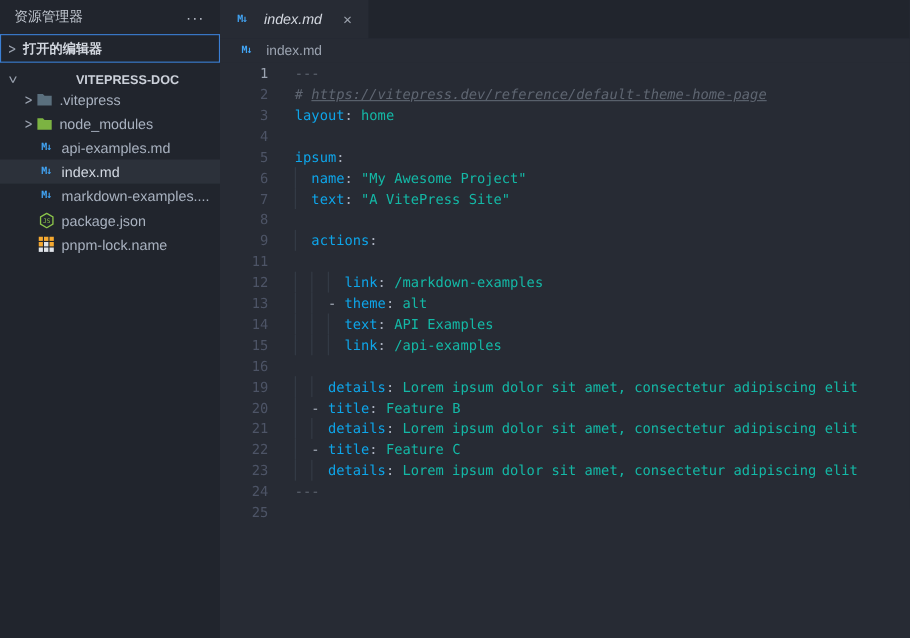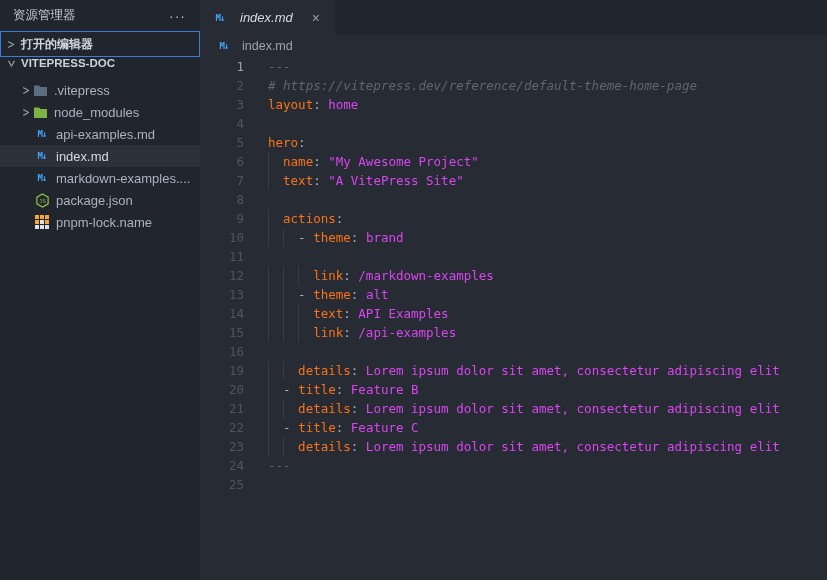--- a/index.html
+++ b/index.html
@@ -12,21 +12,21 @@
   .sb-header { height:31px; display:flex; align-items:center; justify-content:space-between;
                padding:0 14px 0 13px; }
   .sb-title { font-size:12.5px; color:#c3c9d2; }
   .sb-more { color:#b6bcc6; font-size:14px; letter-spacing:1px; cursor:pointer; line-height:10px; }
   .sb-section { height:26px; display:flex; align-items:center; padding:0 4px; }
   .sb-section.focused { border:1px solid #3b7fd4; }
   .sb-section .label { font-weight:bold; font-size:12px; color:#d2d7df; margin-left:4px; }
   .chev { display:inline-block; width:12px; color:#9aa2af; font-size:11px; text-align:center;
           font-family:"DejaVu Sans Mono",monospace; transform:scaleY(1.3); }
   .chev.down { transform:rotate(90deg) scaleY(1.3); }
-  .sb-root { height:22px; display:flex; align-items:flex-start; padding-left:6px; }
+  .sb-root { height:22px; display:flex; align-items:flex-end; padding-left:6px;gap:48px; }
   .sb-root .label { font-weight:bold; font-size:11.5px; color:#ccd1da; margin-left:3px; }
   .tree-item { height:22px; display:flex; align-items:center; font-size:13px; cursor:pointer; }
   .tree-item.selected { background:#2c313a; color:#d3d9e2; }
   .tree-item .chevslot { width:16px; margin-left:20px; }
   .tree-item.file .chevslot { margin-left:20px; }
   .icon16 { width:16px; height:16px; display:inline-flex; align-items:center; justify-content:center;
             margin-right:6px; flex:none; }
   .md-ic { font-size:9px; font-weight:bold; color:#42a5f5; font-family:"DejaVu Sans Mono",monospace;
            letter-spacing:-1px; white-space:nowrap; }
 
@@ -40,26 +40,26 @@
   .breadcrumb { height:22px; display:flex; align-items:center; padding-left:16px; background:#272b34; }
   .bc-label { font-size:12.5px; color:#9ba3b0; margin-left:4px; }
 
   .code { position:relative; flex:1; font-family:"DejaVu Sans Mono",monospace;
           font-size:12.5px; line-height:19px; overflow:hidden; }
   .code-line { display:flex; height:19px; white-space:pre; }
   .gutter { width:44px; min-width:44px; text-align:right; color:#4d5466; user-select:none; }
   .gutter.active { color:#9da5b3; }
   .line-body { position:relative; margin-left:24px; white-space:pre; }
   .guide { position:absolute; top:0; width:1px; height:19px; background:#363c47; }
-  .tk-k { color:#f97316; }
-  .tk-s { color:#d946ef; }
+  .tk-k { color:#0ea5e9; }
+  .tk-s { color:#14b8a6; }
   .tk-p { color:#abb2bf; }
   .tk-w { color:#abb2bf; }
   .tk-c { color:#5f6672; font-style:italic; }
-  .tk-u { color:#5f6672; font-style:italic; }
+  .tk-u { color:#5f6672; font-style:italic; text-decoration:underline; }
   .tk-d { color:#5f6672; }
 </style>
 </head>
 <body>
 
 <div class="app">
 
   <div class="sidebar">
     <div class="sb-header">
       <span class="sb-title">资源管理器</span>
@@ -162,26 +162,25 @@
           <span class="md-ic">M↓</span>
         </span>
       <span class="bc-label">index.md</span>
     </div>
 
     <div class="code" id="code">
         <div class="code-line"><div class="gutter active">1</div><div class="line-body"><span class="tk-d">---</span></div></div>
         <div class="code-line"><div class="gutter">2</div><div class="line-body"><span class="tk-c"># </span><span class="tk-u">https://vitepress.dev/reference/default-theme-home-page</span></div></div>
         <div class="code-line"><div class="gutter">3</div><div class="line-body"><span class="tk-k">layout</span><span class="tk-p">: </span><span class="tk-s">home</span></div></div>
         <div class="code-line"><div class="gutter">4</div><div class="line-body"></div></div>
-        <div class="code-line"><div class="gutter">5</div><div class="line-body"><span class="tk-k">hero</span><span class="tk-p">:</span></div></div>
+        <div class="code-line"><div class="gutter">5</div><div class="line-body"><span class="tk-k">ipsum</span><span class="tk-p">:</span></div></div>
         <div class="code-line"><div class="gutter">6</div><div class="line-body"><div class="guide" style="left: 0px;"></div><span class="tk-w">  </span><span class="tk-k">name</span><span class="tk-p">: </span><span class="tk-s">"My Awesome Project"</span></div></div>
         <div class="code-line"><div class="gutter">7</div><div class="line-body"><div class="guide" style="left: 0px;"></div><span class="tk-w">  </span><span class="tk-k">text</span><span class="tk-p">: </span><span class="tk-s">"A VitePress Site"</span></div></div>
         <div class="code-line"><div class="gutter">8</div></div>
         <div class="code-line"><div class="gutter">9</div><div class="line-body"><div class="guide" style="left: 0px;"></div><span class="tk-w">  </span><span class="tk-k">actions</span><span class="tk-p">:</span></div></div>
-        <div class="code-line"><div class="gutter">10</div><div class="line-body"><div class="guide" style="left: 0px;"></div><div class="guide" style="left: 15.06px;"></div><span class="tk-w">    </span><span class="tk-p">- </span><span class="tk-k">theme</span><span class="tk-p">: </span><span class="tk-s">brand</span></div></div>
         <div class="code-line"><div class="gutter">11</div></div>
         <div class="code-line"><div class="gutter">12</div><div class="line-body"><div class="guide" style="left: 0px;"></div><div class="guide" style="left: 15.06px;"></div><div class="guide" style="left: 30.12px;"></div><span class="tk-w">      </span><span class="tk-k">link</span><span class="tk-p">: </span><span class="tk-s">/markdown-examples</span></div></div>
         <div class="code-line"><div class="gutter">13</div><div class="line-body"><div class="guide" style="left: 0px;"></div><div class="guide" style="left: 15.06px;"></div><span class="tk-w">    </span><span class="tk-p">- </span><span class="tk-k">theme</span><span class="tk-p">: </span><span class="tk-s">alt</span></div></div>
         <div class="code-line"><div class="gutter">14</div><div class="line-body"><div class="guide" style="left: 0px;"></div><div class="guide" style="left: 15.06px;"></div><div class="guide" style="left: 30.12px;"></div><span class="tk-w">      </span><span class="tk-k">text</span><span class="tk-p">: </span><span class="tk-s">API Examples</span></div></div>
         <div class="code-line"><div class="gutter">15</div><div class="line-body"><div class="guide" style="left: 0px;"></div><div class="guide" style="left: 15.06px;"></div><div class="guide" style="left: 30.12px;"></div><span class="tk-w">      </span><span class="tk-k">link</span><span class="tk-p">: </span><span class="tk-s">/api-examples</span></div></div>
         <div class="code-line"><div class="gutter">16</div><div class="line-body"></div></div>
         <div class="code-line"><div class="gutter">19</div><div class="line-body"><div class="guide" style="left: 0px;"></div><div class="guide" style="left: 15.06px;"></div><span class="tk-w">    </span><span class="tk-k">details</span><span class="tk-p">: </span><span class="tk-s">Lorem ipsum dolor sit amet, consectetur adipiscing elit</span></div></div>
         <div class="code-line"><div class="gutter">20</div><div class="line-body"><div class="guide" style="left: 0px;"></div><span class="tk-w">  </span><span class="tk-p">- </span><span class="tk-k">title</span><span class="tk-p">: </span><span class="tk-s">Feature B</span></div></div>
         <div class="code-line"><div class="gutter">21</div><div class="line-body"><div class="guide" style="left: 0px;"></div><div class="guide" style="left: 15.06px;"></div><span class="tk-w">    </span><span class="tk-k">details</span><span class="tk-p">: </span><span class="tk-s">Lorem ipsum dolor sit amet, consectetur adipiscing elit</span></div></div>
         <div class="code-line"><div class="gutter">22</div><div class="line-body"><div class="guide" style="left: 0px;"></div><span class="tk-w">  </span><span class="tk-p">- </span><span class="tk-k">title</span><span class="tk-p">: </span><span class="tk-s">Feature C</span></div></div>

